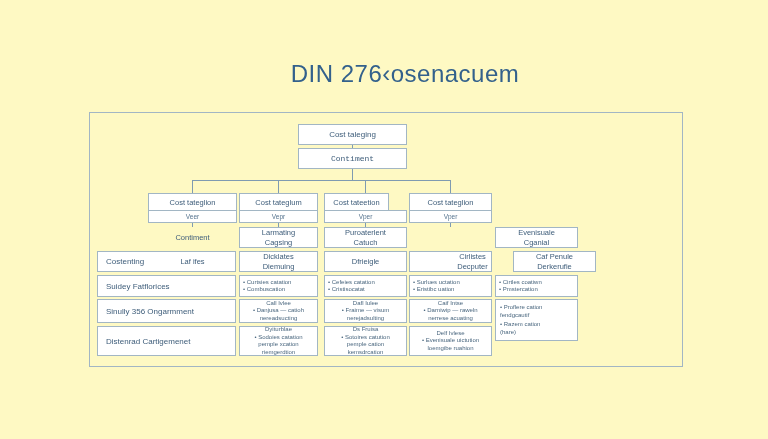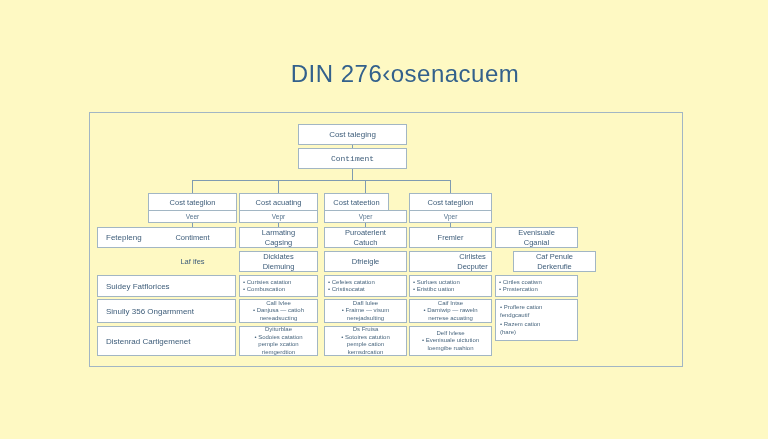--- a/index.html
+++ b/index.html
@@ -96,30 +96,30 @@
   <div class="line" style="left:278px;top:223px;width:1px;height:4px;"></div>
   <div class="line" style="left:365px;top:223px;width:1px;height:4px;"></div>
   <div class="line" style="left:450px;top:223px;width:1px;height:4px;"></div>
 
   <div class="box root" style="left:298px;top:124px;width:109px;height:21px;">Cost taleging</div>
   <div class="box root" style="left:298px;top:148px;width:109px;height:21px;font-family:Liberation Mono, monospace;">Contiment</div>
 
   <div class="box hdr" style="left:148px;top:193px;width:89px;height:18px;">Cost tateglion</div>
   <div class="box sub" style="left:148px;top:210px;width:89px;height:13px;">Veer</div>
 
-  <div class="box hdr" style="left:239px;top:193px;width:79px;height:18px;">Cost acuating</div>
+  <div class="box hdr" style="left:239px;top:193px;width:79px;height:18px;">Cost tateglum</div>
   <div class="box sub" style="left:239px;top:210px;width:79px;height:13px;">Vepr</div>
 
   <div class="box hdr" style="left:324px;top:193px;width:65px;height:18px;">Cost tateetion</div>
   <div class="box sub" style="left:324px;top:210px;width:83px;height:13px;">Vper</div>
 
   <div class="box hdr" style="left:409px;top:193px;width:83px;height:18px;">Cost tateglion</div>
   <div class="box sub" style="left:409px;top:210px;width:83px;height:13px;">Vper</div>
 
-  <div class="box rowlabel" style="left:97px;top:227px;width:139px;height:21px;">Fetepleng</div>
+  <div class="box rowlabel" style="left:97px;top:251px;width:139px;height:21px;">Costenting</div>
   <div class="box rowlabel" style="left:97px;top:275px;width:139px;height:22px;">Suidey Fatflorices</div>
   <div class="box rowlabel" style="left:97px;top:299px;width:139px;height:24px;">Sinully 356 Ongarmment</div>
   <div class="box rowlabel" style="left:97px;top:326px;width:139px;height:30px;">Distenrad Cartigemenet</div>
 
   <div class="floatval" style="left:148px;top:233px;">Contiment</div>
   <div class="floatval" style="left:148px;top:257px;">Laf ifes</div>
 
   <div class="box cellbig" style="left:239px;top:227px;width:79px;height:21px;">Larmating
 Cagsing</div>
   <div class="box cellbig" style="left:239px;top:251px;width:79px;height:21px;">Dicklates
@@ -140,21 +140,20 @@
   <div class="box cellsm left" style="left:324px;top:275px;width:83px;height:22px;">• Cefeies catation
 • Cristisocatat</div>
   <div class="box cellsm" style="left:324px;top:299px;width:83px;height:24px;">Dafl Iulee
 • Fraime — visum
 nerejadsulting</div>
   <div class="box cellsm" style="left:324px;top:326px;width:83px;height:30px;">Ds Fruisa
 • Sotoires catution
 pemple cation
 kemsdrcation</div>
 
-  <div class="box cellbig" style="left:409px;top:227px;width:83px;height:21px;">Fremler</div>
   <div class="box cellbig" style="left:409px;top:251px;width:83px;height:21px;padding-left:44px;">Cirlistes
 Decputer</div>
   <div class="box cellsm left" style="left:409px;top:275px;width:83px;height:22px;">• Surlues uctation
 • Eristibc uation</div>
   <div class="box cellsm" style="left:409px;top:299px;width:83px;height:24px;">Caif Intse
 • Darniwip — raweln
 nerrese acuating</div>
   <div class="box cellsm" style="left:409px;top:326px;width:83px;height:30px;">Delf Ivlese
 • Evenisuale uictution
 loemgibe ruahion</div>

